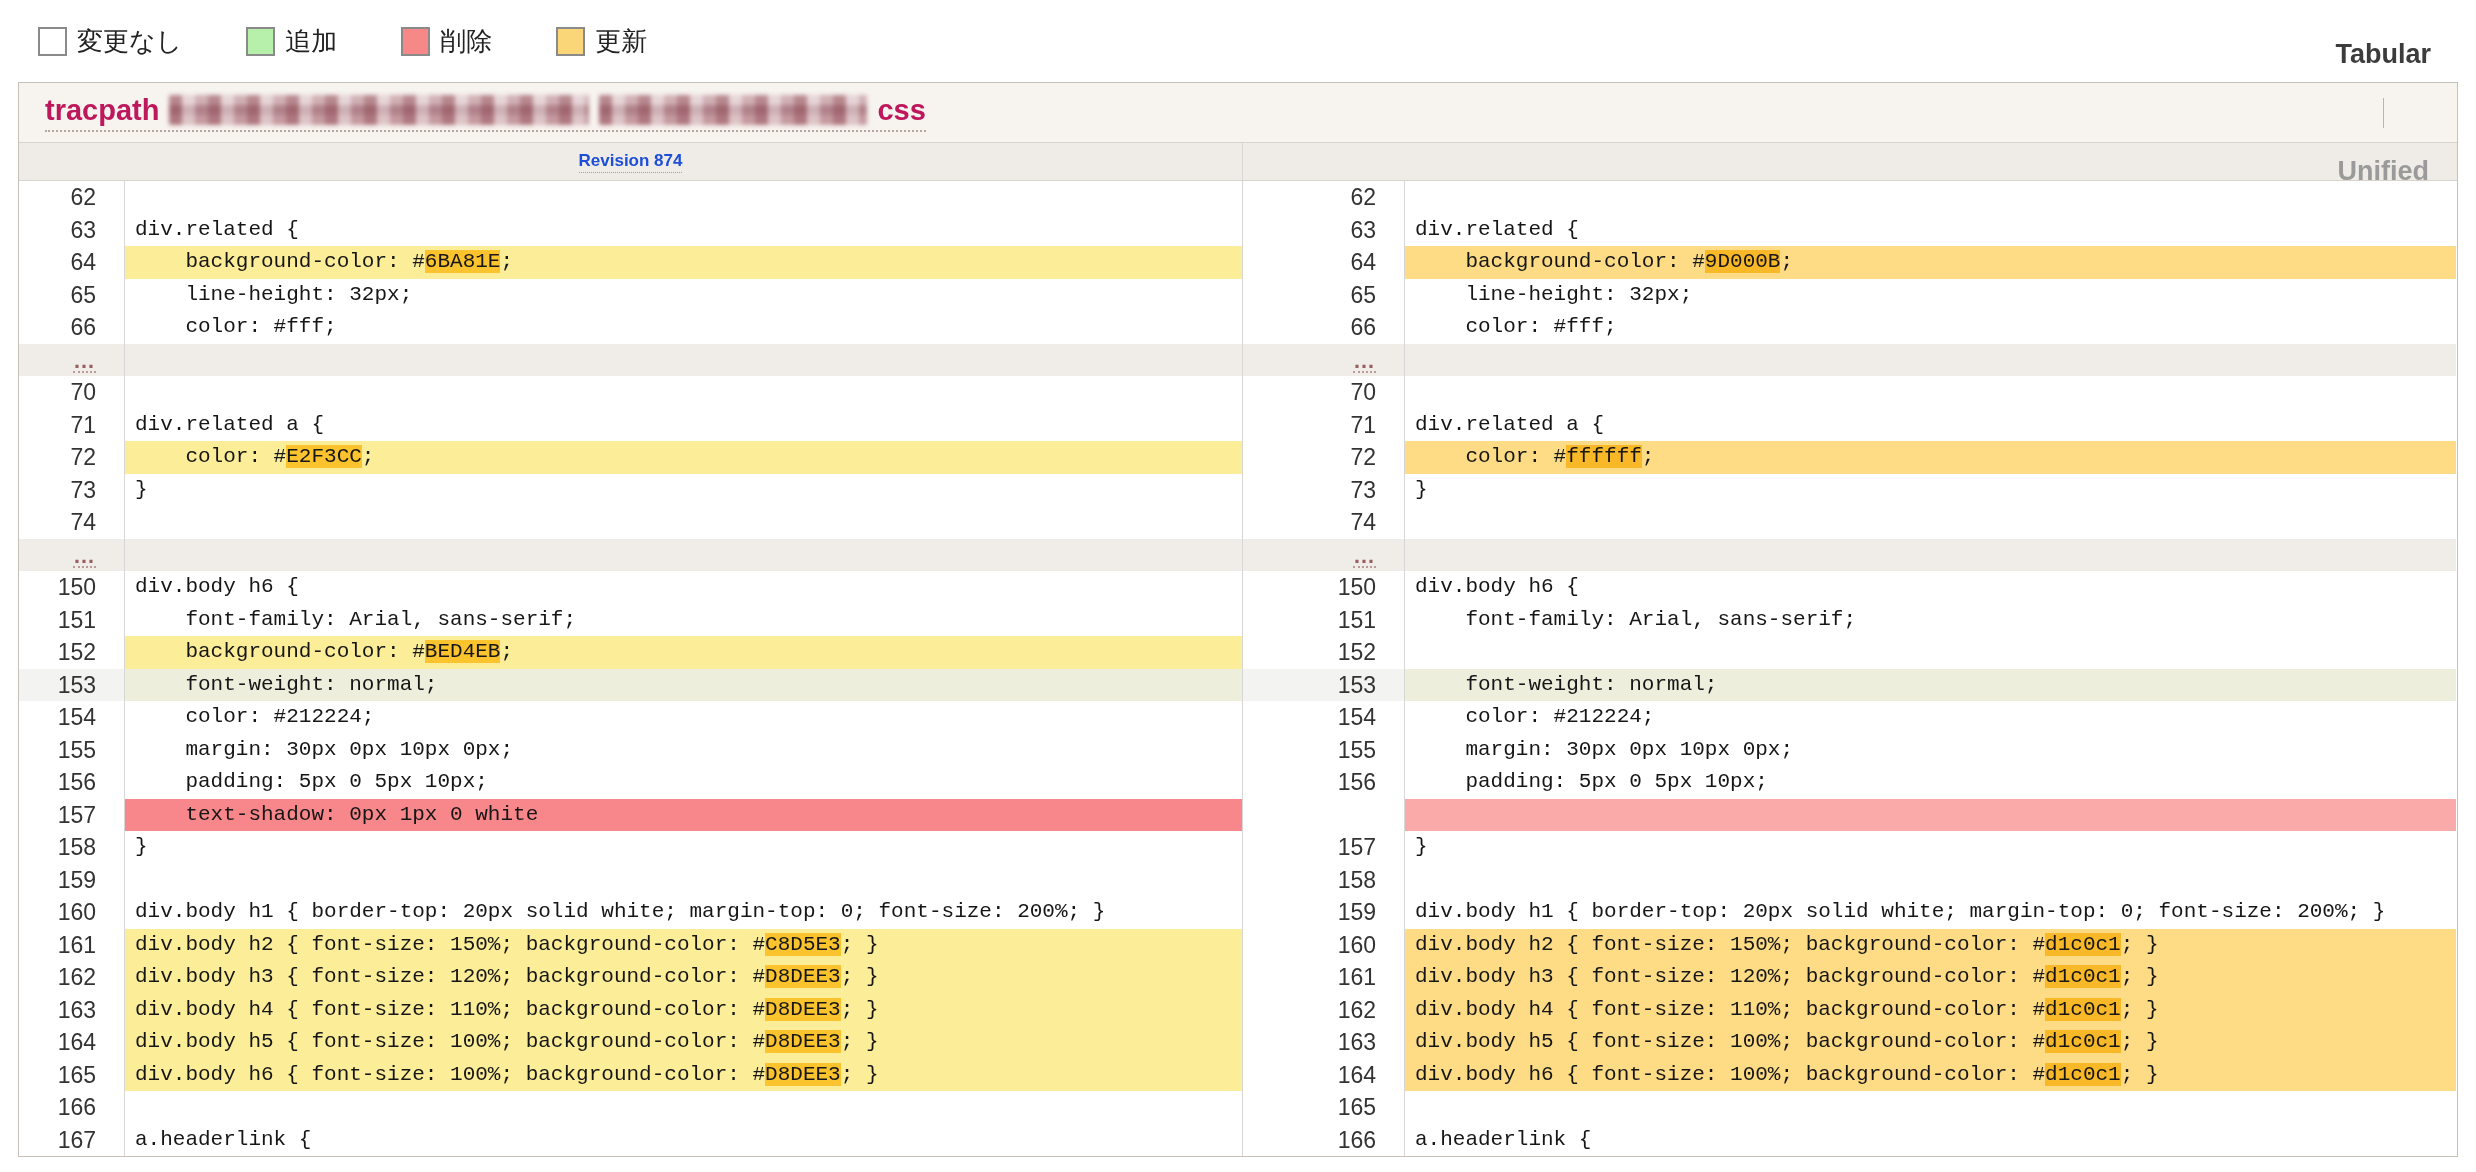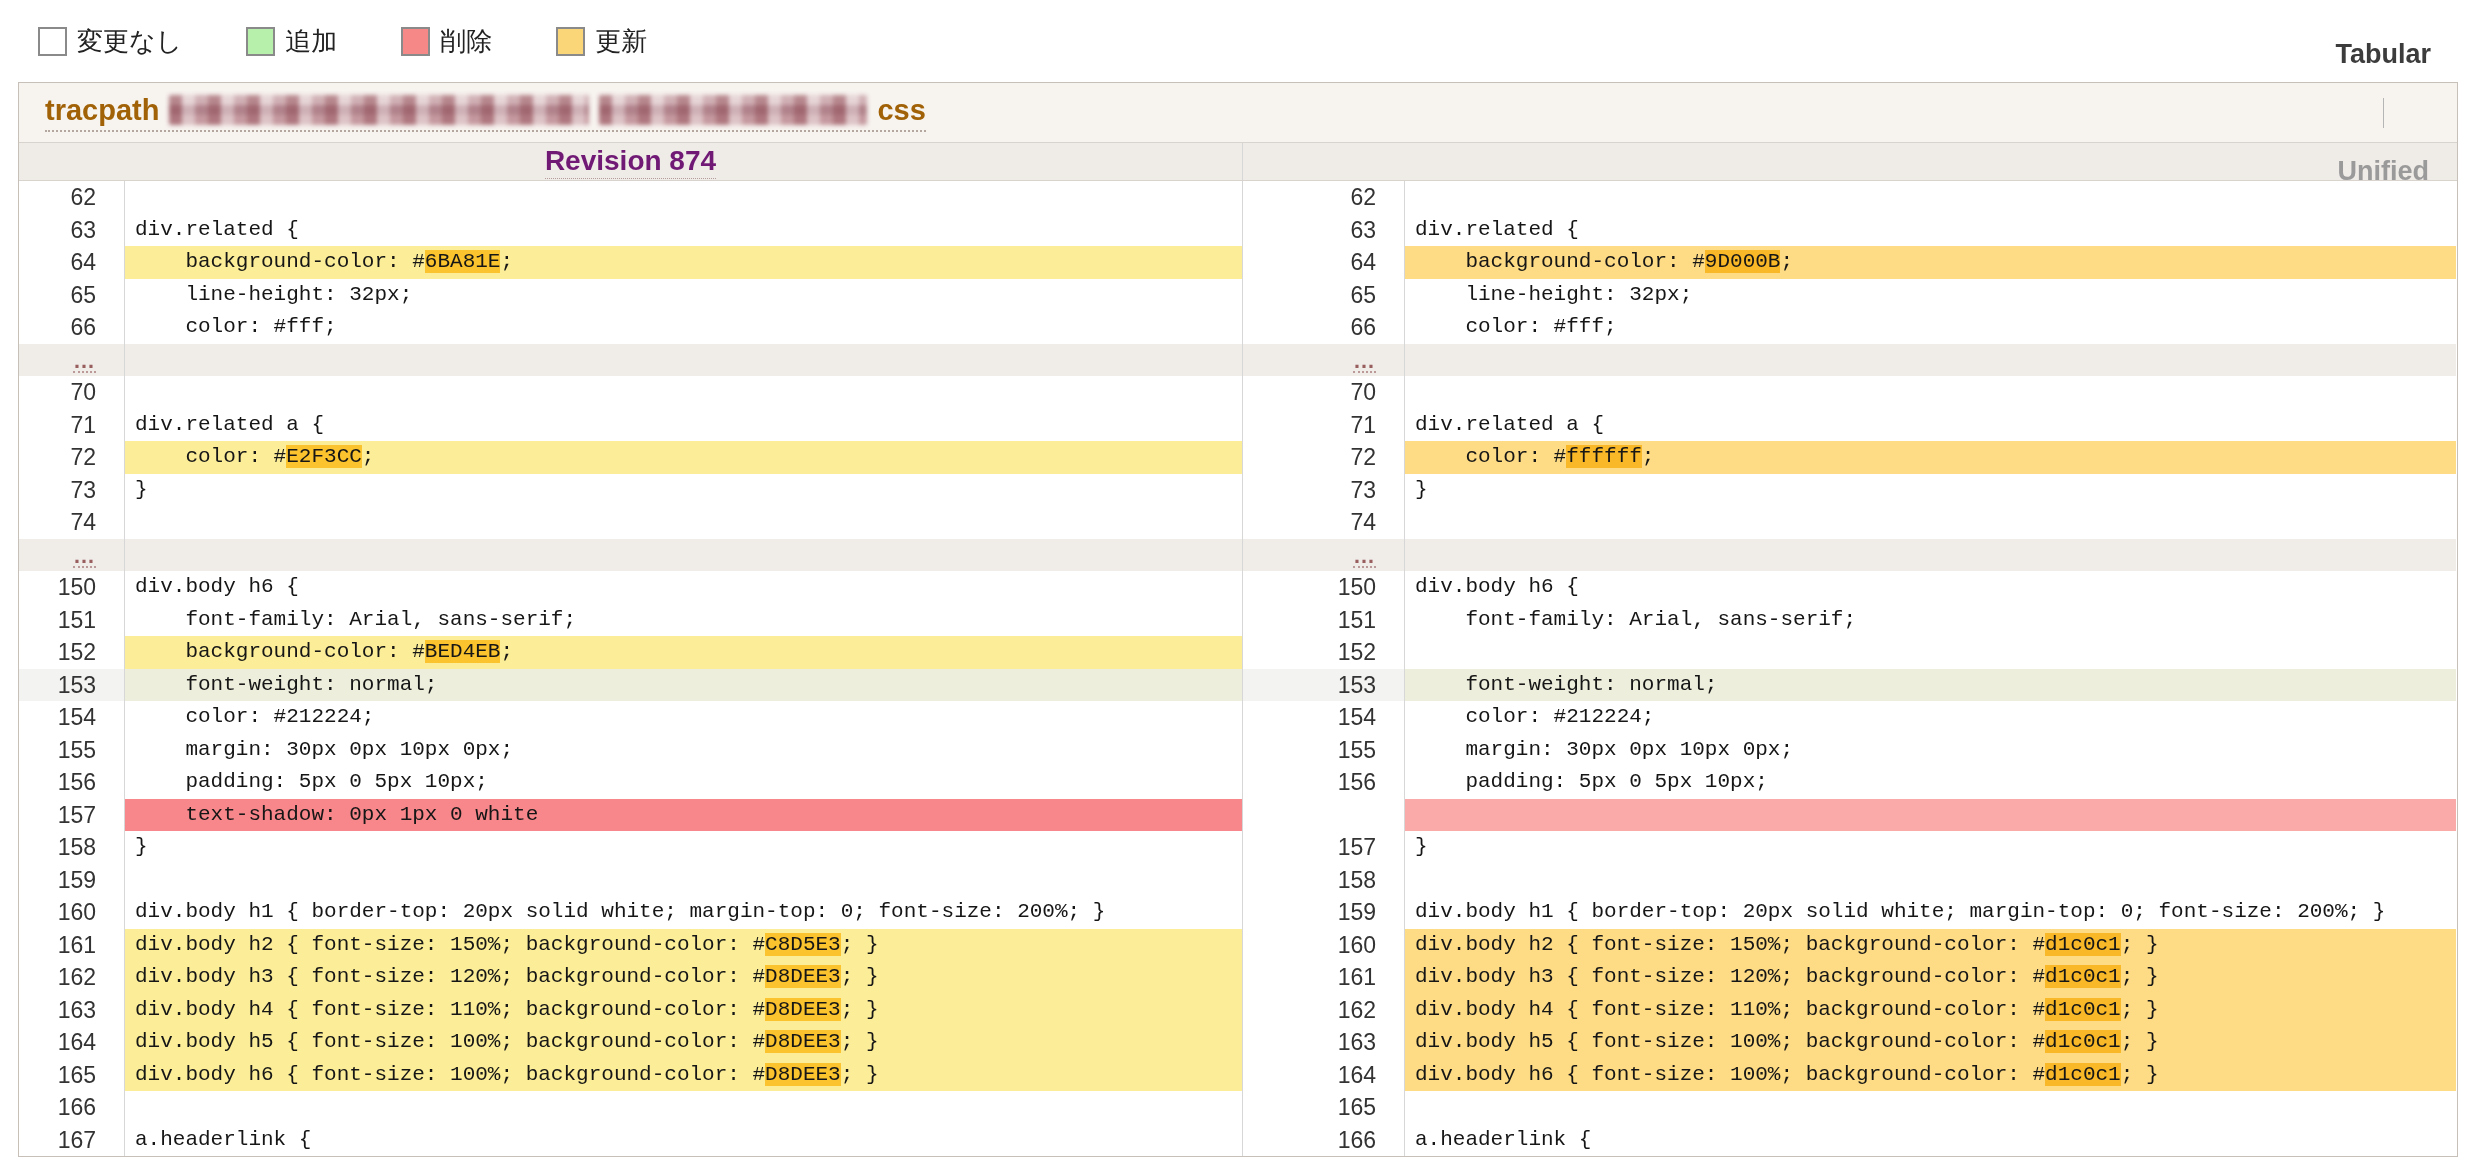--- a/index.html
+++ b/index.html
@@ -12,38 +12,38 @@
   .swatch { width:29px; height:29px; border:2px solid #8a8a8a; }
   .legend-label { font-size:26px; color:#222; }
 
   
   .diffbox { margin:20px 18px 0 18px; border:1px solid #c7c0b8; background:#fff; }
 
   .titlebar { height:60px; background:#f7f3ef; border-bottom:1px solid #d9d3cd;
               display:flex; align-items:center; justify-content:space-between; padding:0 26px; }
   .title-link { display:inline-flex; align-items:center; gap:10px; text-decoration:none;
                 border-bottom:2px dotted #b3a7a0; padding-bottom:3px; cursor:pointer; }
-  .title-text { font-size:29px; font-weight:bold; color:#a16207; }
+  .title-text { font-size:29px; font-weight:bold; color:#be185d; }
   .redact { display:inline-block; height:30px; border-radius:2px; filter:blur(2px);
             background:
               repeating-linear-gradient(90deg, rgba(123,39,51,.38) 0 13px, rgba(255,255,255,.30) 13px 26px, rgba(123,39,51,.12) 26px 39px),
               repeating-linear-gradient(0deg, #cfa9ae 0 10px, #b98f97 10px 20px, #dcc3c6 20px 30px); }
   .redact.w1 { width:420px; }
   .redact.w2 { width:268px; }
   .tabs { display:flex; align-items:center; gap:28px;flex-direction:column; }
   .tab { font-size:27px; font-weight:bold; cursor:pointer; }
   .tab.active { color:#3c3c3c; }
   .tab.inactive { color:#9a9a9a; }
   .tab-divider { width:1px; height:30px; background:#b5b5b5; }
 
   .revrow { display:flex; height:38px; background:#efebe7; border-bottom:1px solid #d9d3cd; }
   .revcell { display:flex; align-items:center; justify-content:center; }
   .revcell.lft { width:1224px; border-right:1px solid #d7d7d7; }
   .revcell.rgt { flex:1; }
-  .revlink { font-size:28px; font-weight:bold; color:#701a75; border-bottom:1px dotted #b49c9c;
+  .revlink { font-size:17px; font-weight:bold; color:#1d4ed8; border-bottom:1px dotted #b49c9c;
              padding-bottom:1px; cursor:pointer; }
 
   
   .trow { display:flex; height:32.5px; background:#fff; }
   .cell { flex:none; height:100%; line-height:32.5px; }
   .num  { font-size:23px; color:#333; text-align:right; padding-right:28px;
           border-right:1px solid #d7d7d7; background:#fff; }
   .num.lft { width:106px; }
   .num.rgt { width:162px; }
   .code { font-family:"Liberation Mono","DejaVu Sans Mono",monospace; font-size:21px;

